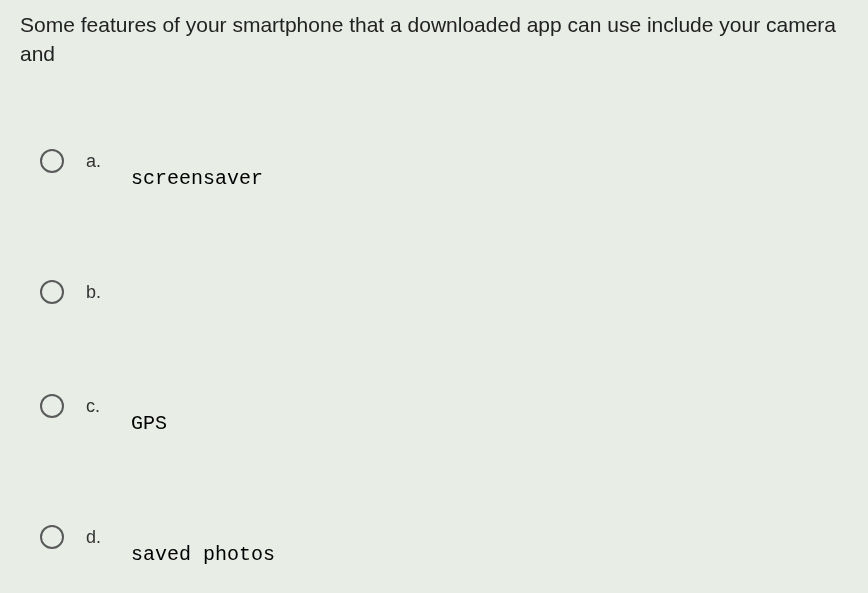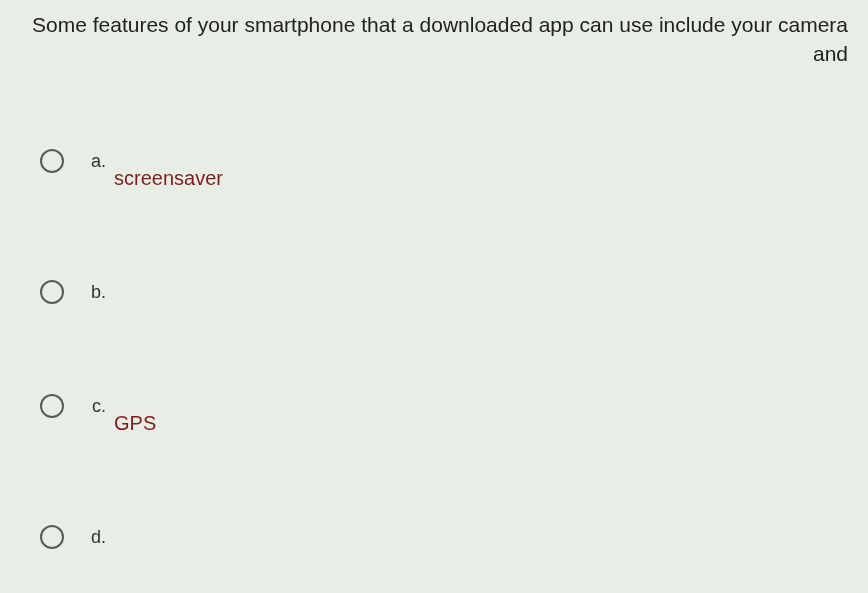--- a/index.html
+++ b/index.html
@@ -1,19 +1,18 @@
 <!DOCTYPE html>
 <html><head>
   <meta charset="utf-8">
   <style>
     * {
       margin: 0;
       padding: 0;
       box-sizing: border-box;
-      text-align: right;
     }
     body {
       font-family: Arial, Helvetica, sans-serif;
       background: #e8ede6;
       width: 868px;
       height: 593px;
       padding: 10px 20px;
       color: #222;
     }
     .question-text {
@@ -47,23 +46,24 @@
     .option-letter {
       font-size: 18px;
       color: #333;
       margin-left: 22px;
       margin-top: 2px;
       width: 20px;
       flex-shrink: 0;
     }
     .option-text {
       font-size: 20px;
-      color: #7f1d1d;
-      margin-left: 8px;
+      color: #000000;
+      margin-left: 25px;
       margin-top: 18px;
+      font-family: Liberation Mono, monospace;
     }
   </style>
 </head>
 <body>
 
 <div class="question-text">Some features of your smartphone that a downloaded app can use include your camera and</div>
 
 <div class="options-container">
 
   <div class="option-row">
@@ -79,15 +79,16 @@
 
   <div class="option-row">
     <div class="radio-circle"></div>
     <div class="option-letter">c.</div>
     <div class="option-text">GPS</div>
   </div>
 
   <div class="option-row">
     <div class="radio-circle"></div>
     <div class="option-letter">d.</div>
+    <div class="option-text">saved photos</div>
   </div>
 
 </div>
 
 </body></html>

